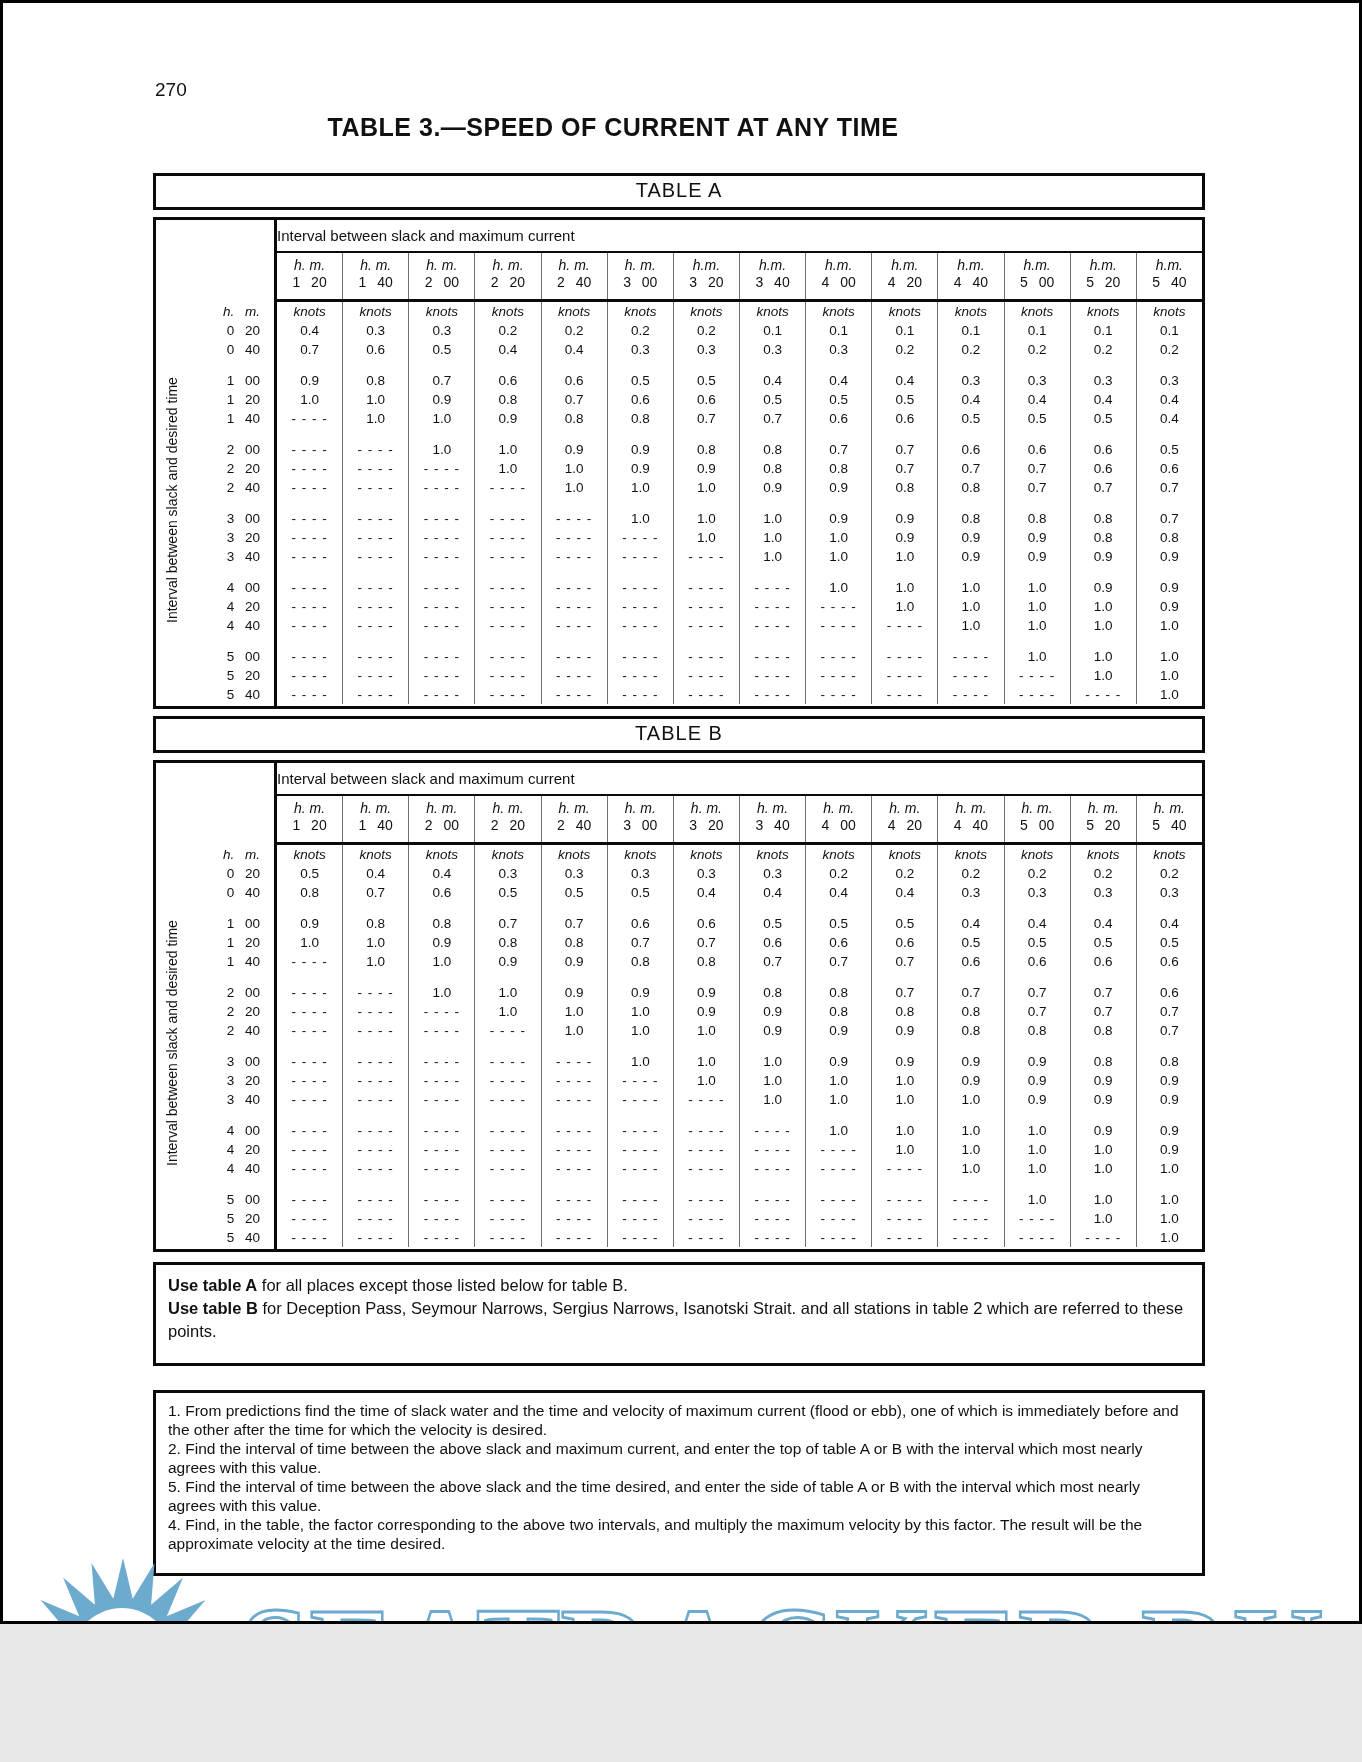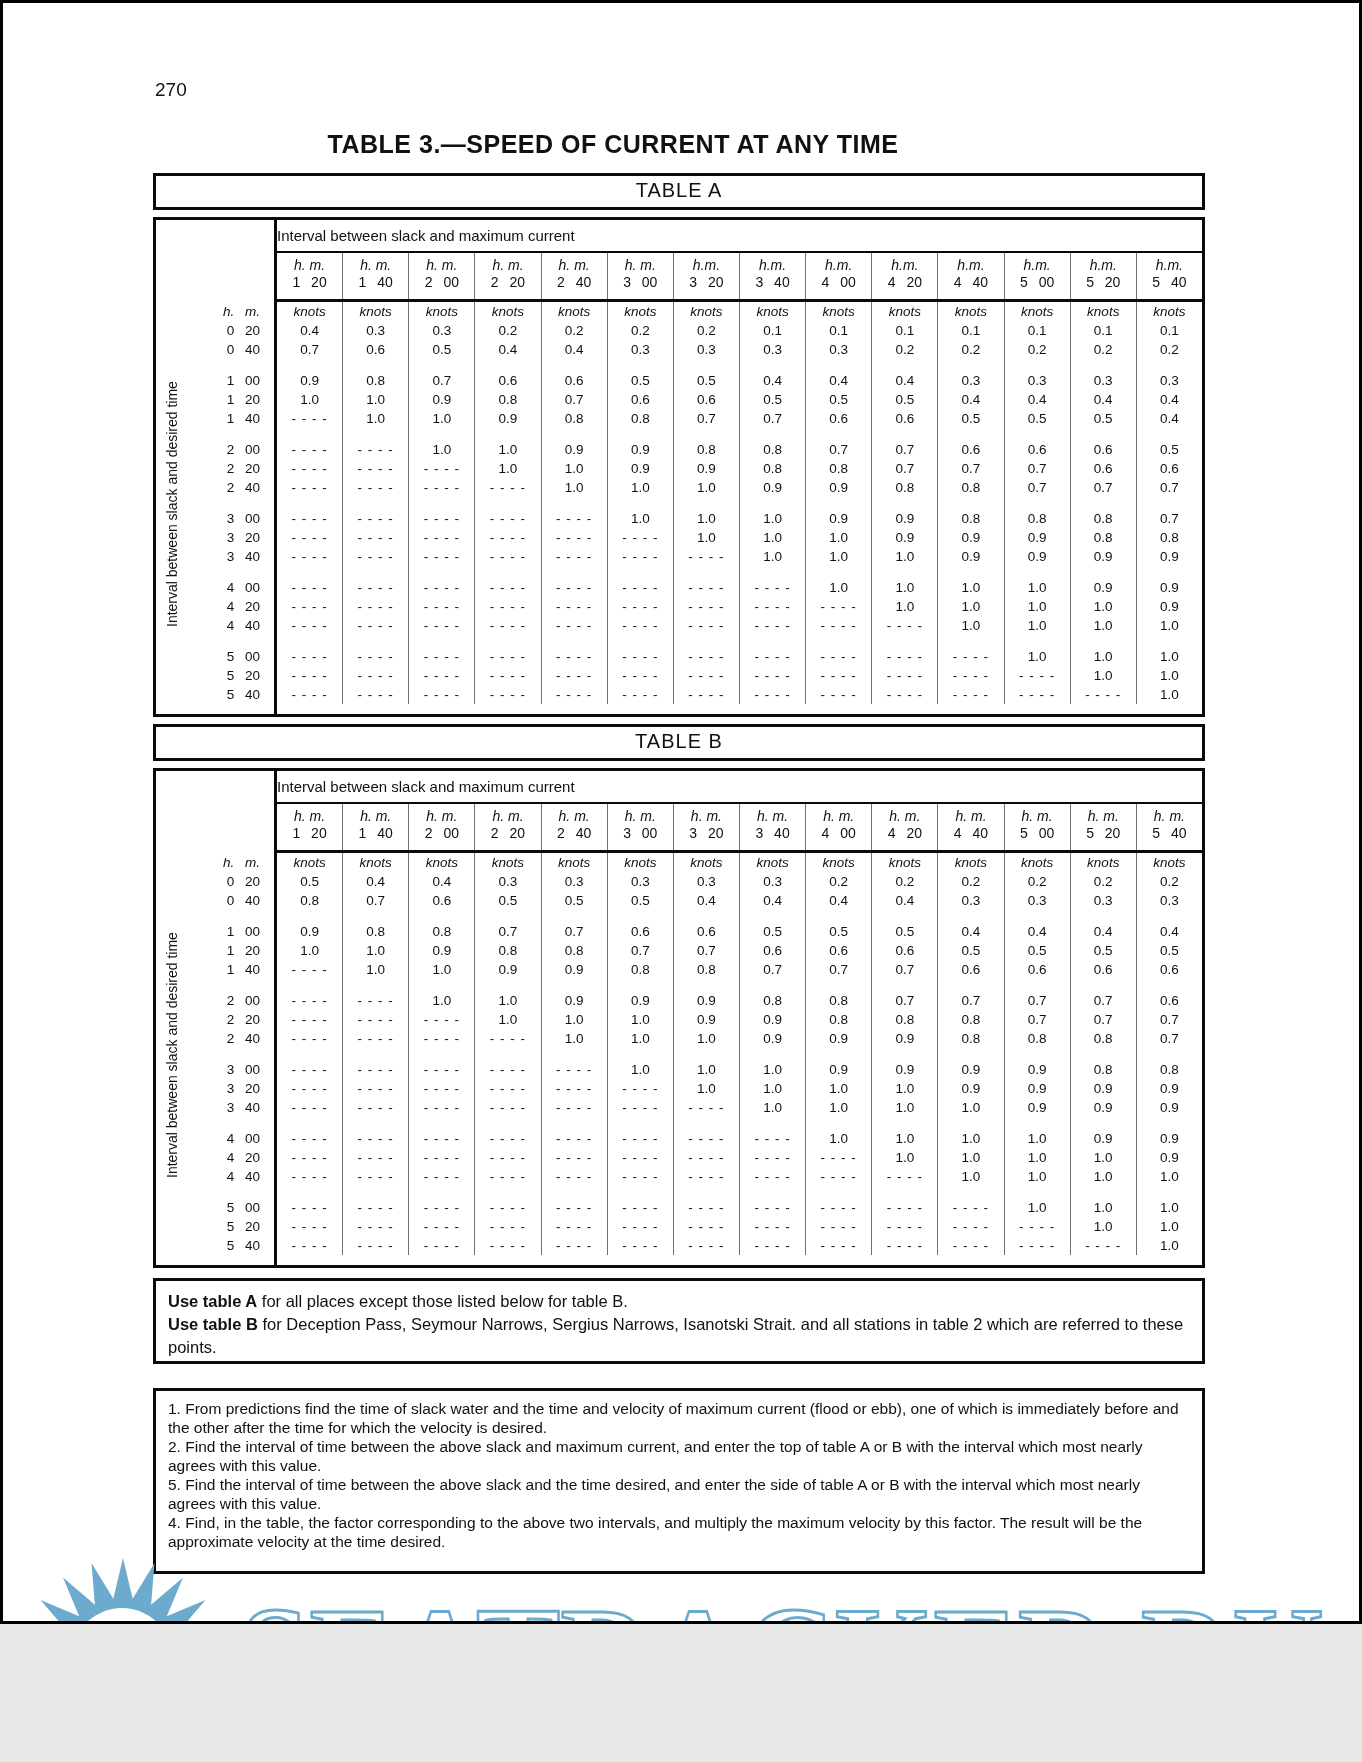--- a/index.html
+++ b/index.html
@@ -1,50 +1,50 @@
 <!DOCTYPE html>
 <html><head>
 <meta charset="utf-8">
 <style>
   html,body{margin:0;padding:0;background:#e8e8e8;}
   .page{position:relative;width:1362px;height:1624px;box-sizing:border-box;
         background:#fff;border:3px solid #000;overflow:hidden;
         font-family:"Liberation Sans",sans-serif;color:#111;}
   .page-number{position:absolute;left:152px;top:76px;font-size:19px;}
   .main-title{position:absolute;left:100px;top:110px;width:1020px;text-align:center;
-        font-size:25px;font-weight:bold;letter-spacing:.5px;margin-top:17px;}
+        font-size:25px;font-weight:bold;letter-spacing:.5px;}
   .content{position:absolute;left:150px;top:170px;width:1052px;display:flex;flex-direction:column;}
   .vgap{height:7px;flex:0 0 auto;}
   .vgap-lg{height:10px;flex:0 0 auto;}
   .vgap-md{height:8px;flex:0 0 auto;}
   .bar{border:3px solid #0a0a0a;text-align:center;font-size:20px;padding:3px 16px 5px;
        letter-spacing:1px;background:#fff;}
   .tblbox{border:3px solid #0a0a0a;background:#fff;}
   .ttable{display:flex;}
   .stub{flex:0 0 118px;width:118px;position:relative;}
   .side-label{position:absolute;left:8px;top:84px;bottom:10px;writing-mode:vertical-rl;
        transform:rotate(180deg);font-size:14px;text-align:center;white-space:nowrap;}
   .labels{padding-top:82px;padding-right:14px;text-align:right;}
   .dcol-region{flex:1;border-left:3px solid #0a0a0a;min-width:0;}
   .interval-hdr{text-align:left;font-size:15px;line-height:17px;padding:7px 0;
        border-bottom:2px solid #0a0a0a;}
   .time-row{display:flex;border-bottom:3px solid #0a0a0a;}
   .time-cell{flex:1;text-align:center;padding:4px 0 8px;min-width:0;}
   .time-cell + .time-cell{border-left:1px solid #6f6f6f;}
   .unit{font-style:italic;font-size:14px;line-height:17px;}
   .tval{font-size:14px;line-height:17px;word-spacing:7px;}
-  .data-grid{display:flex;padding-bottom:10px;}
+  .data-grid{display:flex;padding-bottom:2px;}
   .dcol{flex:1;text-align:center;min-width:0;}
   .dcol + .dcol{border-left:1px solid #6f6f6f;}
   .dline{font-size:13.5px;line-height:19px;height:19px;white-space:nowrap;}
   .dline.knots,.labels .dline.unitlbl{font-style:italic;font-size:13.5px;}
   .labels .dline{word-spacing:7px;}
   .dline.grp{margin-top:12px;}
   .dash{letter-spacing:1px;}
-  .note-box{border:3px solid #0a0a0a;padding:9px 12px 2px;font-size:16.5px;
+  .note-box{border:3px solid #0a0a0a;padding:9px 12px 20px;font-size:16.5px;
        line-height:23px;background:#fff;}
   .note-box p{margin:0;}
   .note-box .b{font-weight:bold;}
   .inst-box{border:3px solid #0a0a0a;padding:8px 12px 20px;font-size:15.5px;
        line-height:19px;background:#fff;margin-top:16px;}
   .inst-box p{margin:0;}
   .watermark{position:absolute;left:0;top:1552px;width:1362px;height:210px;}
   .sun-svg{position:absolute;left:6px;top:2px;}
   .wm-textsvg{position:absolute;left:228px;top:2px;}
   .wm-outline{fill:#ffffff;stroke:#6dabce;stroke-width:3px;

